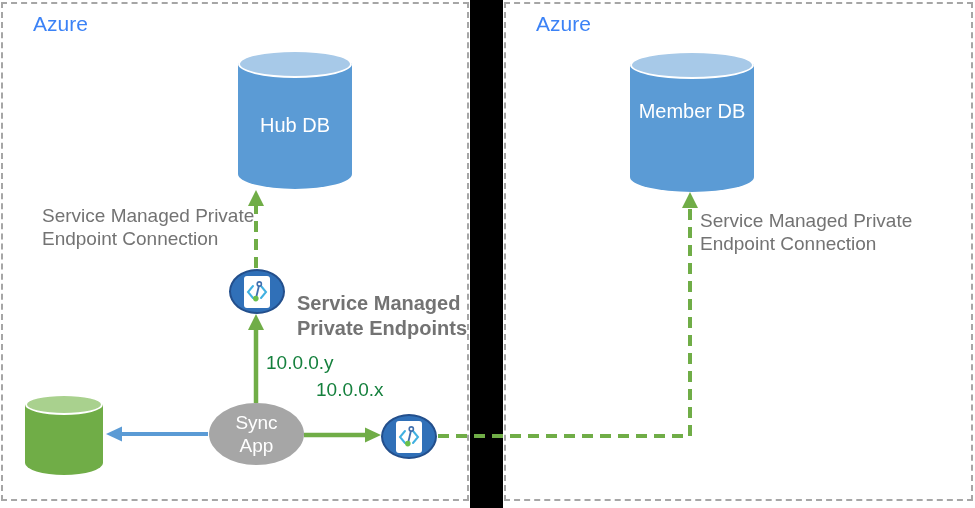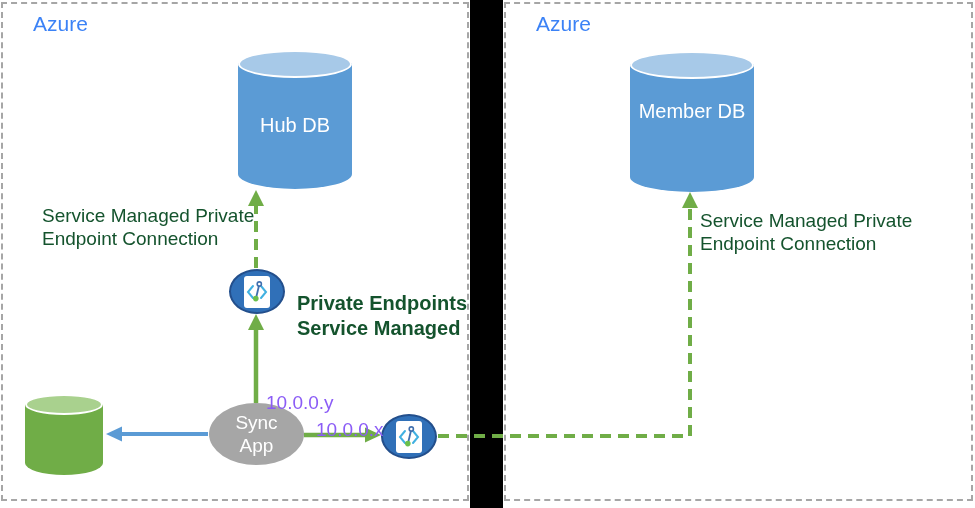--- a/index.html
+++ b/index.html
@@ -41,24 +41,24 @@
     position:absolute;width:56px;height:45px;border-radius:50%;
     background:#3070b8;border:2px solid #234f8c;box-sizing:border-box;
     display:flex;align-items:center;justify-content:center;z-index:10;
   }
   .pe-box{width:26px;height:32px;background:#fff;border-radius:3px;display:flex;align-items:center;justify-content:center;}
   .br{fill:none;stroke:#41b1e1;stroke-width:2;stroke-linecap:round;}
   .pin{stroke:#3f6fae;stroke-width:1.8;}
   .pin-top{fill:#fff;stroke:#3f6fae;stroke-width:1.6;}
   .pin-dot{fill:#6abf4b;}
 
-  .note{position:absolute;z-index:15;font-size:19px;line-height:23px;color:#14532d;}
+  .note{position:absolute;z-index:15;font-size:19px;line-height:23px;color:#737373;}
   .note span{display:block;}
   .note.bold{font-weight:bold;font-size:20px;line-height:25px;}
-  .ip{position:absolute;z-index:15;font-size:19px;color:#8b5cf6;margin-top:40px;}
+  .ip{position:absolute;z-index:15;font-size:19px;color:#15803d;}
 </style>
 </head>
 <body>
 
 <div class="canvas">
 
   <div class="region left">
     <div class="region-label">Azure</div>
   </div>
   <div class="region right">
@@ -137,22 +137,22 @@
       </svg>
     </div>
   </div>
 
   <div class="note" style="left:42px;top:204px;">
     <span>Service Managed Private</span>
     <span>Endpoint Connection</span>
   </div>
 
   <div class="note bold" style="left:297px;top:291px;">
+    <span>Service Managed</span>
     <span>Private Endpoints</span>
-    <span>Service Managed</span>
   </div>
 
   <div class="ip" style="left:266px;top:352px;">10.0.0.y</div>
   <div class="ip" style="left:316px;top:379px;">10.0.0.x</div>
 
   <div class="note" style="left:700px;top:209px;">
     <span>Service Managed Private</span>
     <span>Endpoint Connection</span>
   </div>
 

